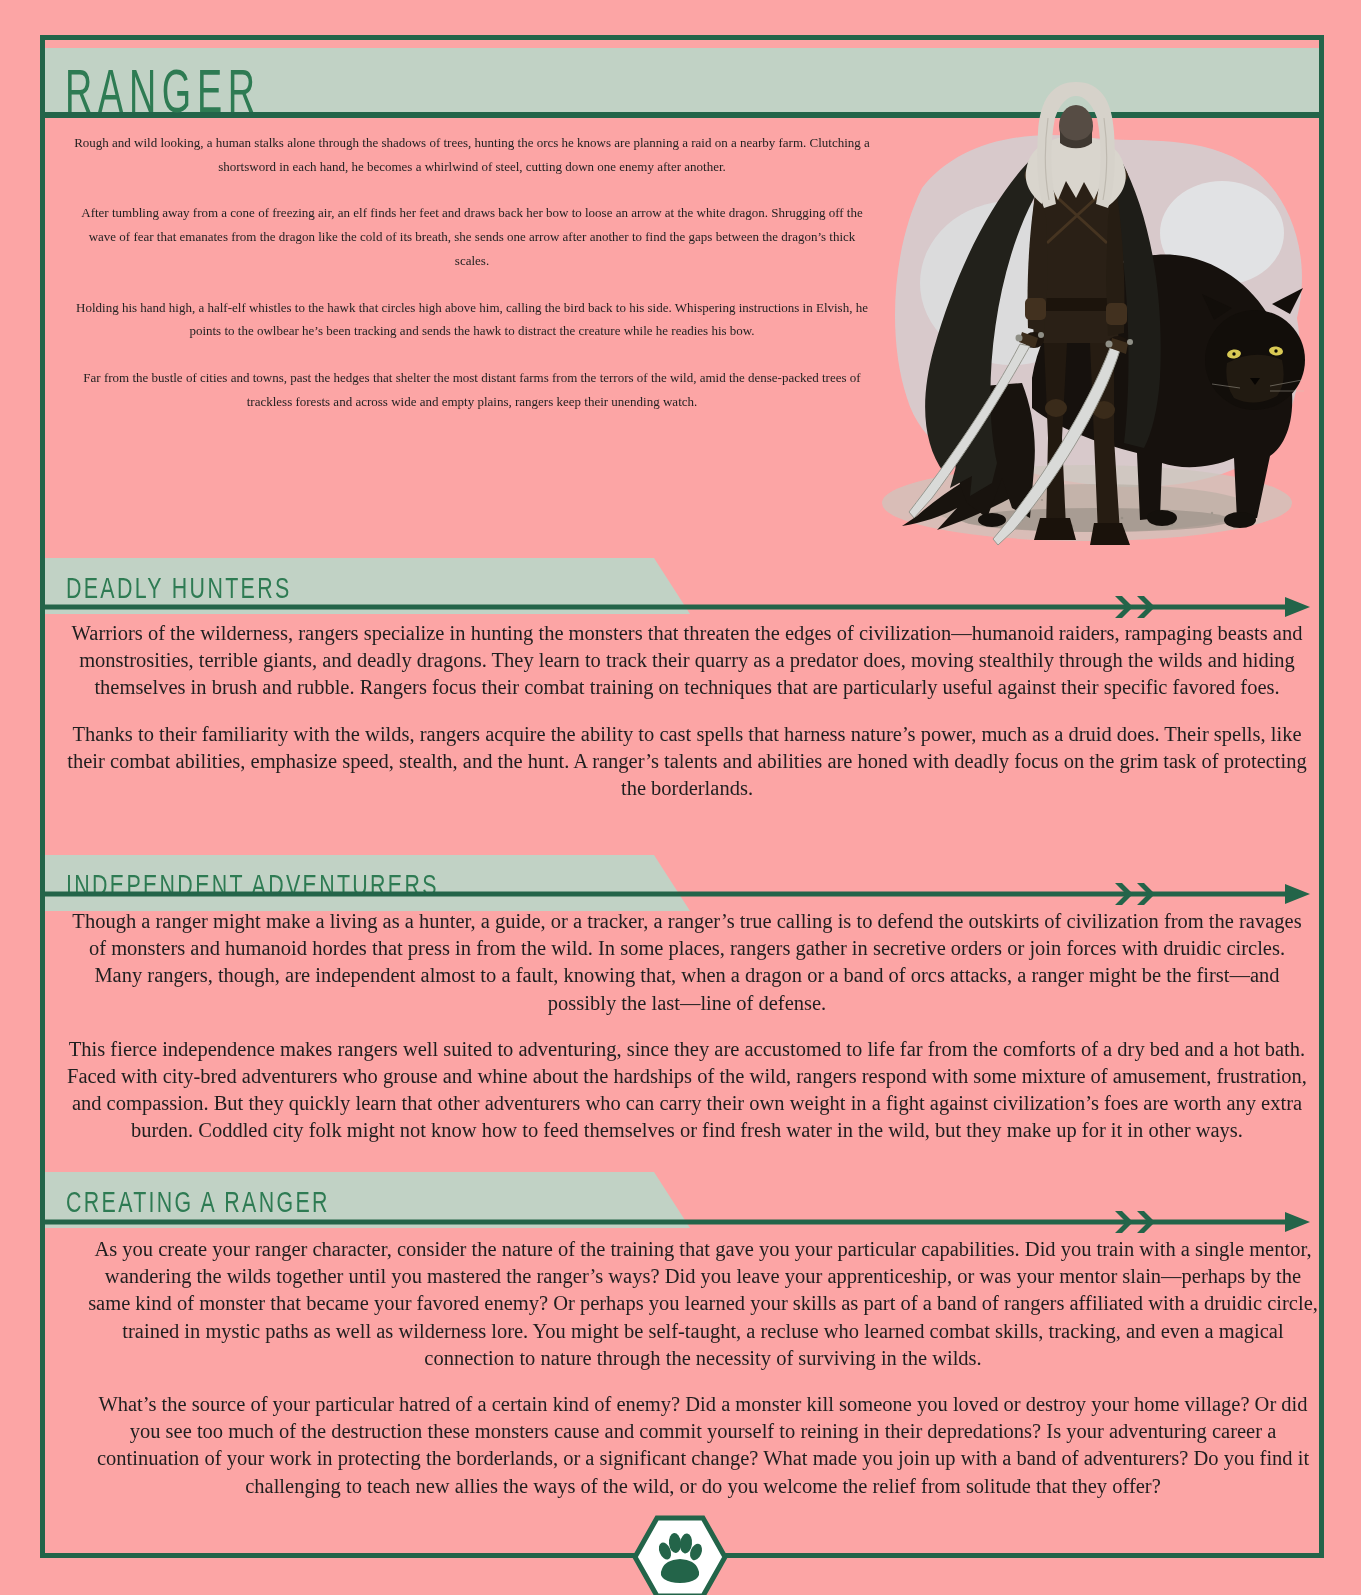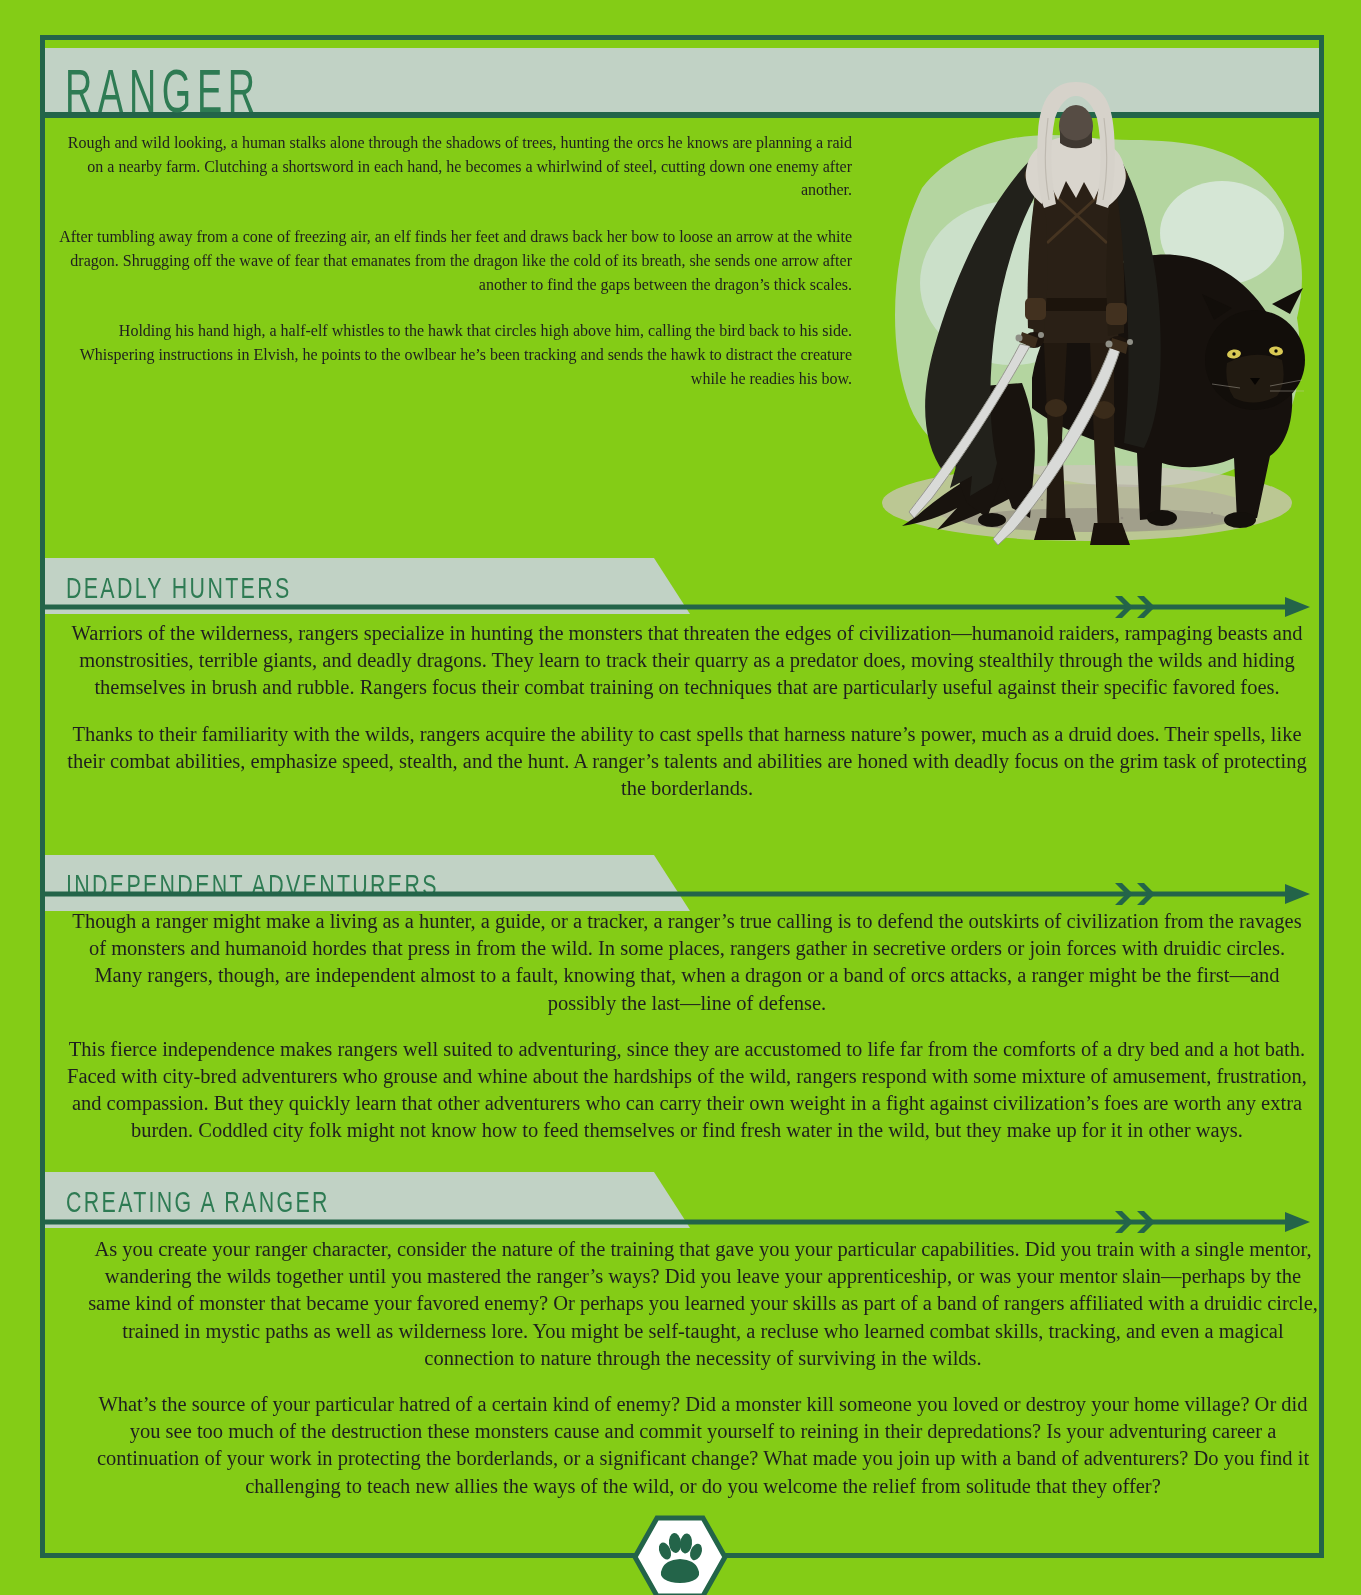--- a/index.html
+++ b/index.html
@@ -4,21 +4,21 @@
 <style>
   :root{
     --accent-dark-green:#236449;
     --banner-green:#c1d2c5;
     --heading-green:#2e7b53;
     --body-text:#1f1f1f;
   }
   *{margin:0;padding:0;box-sizing:border-box;}
   html,body{background:#ffffff;}
   .page{
-    position:relative;width:1361px;height:1595px;background:#84cc16;
+    position:relative;width:1361px;height:1595px;background:#fca5a5;
     font-family:"Liberation Serif", serif;color:var(--body-text);
     overflow:hidden;
   }
   .frame{
     position:absolute;left:40px;top:35px;width:1284px;height:1523px;
     border:5px solid var(--accent-dark-green);
     z-index:6;pointer-events:none;
   }
   .title-banner{
     position:absolute;left:45px;top:48px;width:1274px;height:70px;
@@ -28,22 +28,22 @@
   }
   .page-title{
     display:inline-block;
     font-family:"Liberation Sans", sans-serif;
     font-size:46px;font-weight:400;color:var(--heading-green);
     letter-spacing:7px;
     transform:scale(0.82,1.34);transform-origin:left top;
     margin:6px 0 0 20px;white-space:nowrap;
   }
   .intro{
-    position:absolute;left:50px;top:131px;width:802px;z-index:3;
-    font-size:16px;line-height:23.7px;text-align:right;
+    position:absolute;left:71px;top:131px;width:802px;z-index:3;
+    font-size:13px;line-height:23.7px;text-align:center;
   }
   .intro p{margin-bottom:23px;}
   .illustration{
     position:absolute;left:862px;top:48px;width:462px;height:505px;z-index:2;
   }
   .section-banner{
     position:absolute;left:45px;width:645px;height:56px;
     background:var(--banner-green);
     clip-path:polygon(0 0, 609px 0, 645px 100%, 0 100%);
     z-index:1;
@@ -165,20 +165,21 @@
         <circle cx="247" cy="296" r="3.5" fill="#8f8f86"></circle>
         <circle cx="268" cy="294" r="3" fill="#8f8f86"></circle>
       </g>
     </svg>
   </div>
 
   <div class="intro">
     <p>Rough and wild looking, a human stalks alone through the shadows of trees, hunting the orcs he knows are planning a raid on a nearby farm. Clutching a shortsword in each hand, he becomes a whirlwind of steel, cutting down one enemy after another.</p>
     <p>After tumbling away from a cone of freezing air, an elf finds her feet and draws back her bow to loose an arrow at the white dragon. Shrugging off the wave of fear that emanates from the dragon like the cold of its breath, she sends one arrow after another to find the gaps between the dragon’s thick scales.</p>
     <p>Holding his hand high, a half-elf whistles to the hawk that circles high above him, calling the bird back to his side. Whispering instructions in Elvish, he points to the owlbear he’s been tracking and sends the hawk to distract the creature while he readies his bow.</p>
+    <p>Far from the bustle of cities and towns, past the hedges that shelter the most distant farms from the terrors of the wild, amid the dense-packed trees of trackless forests and across wide and empty plains, rangers keep their unending watch.</p>
   </div>
 
   <div class="section-banner" style="top:558px;">
     <span class="section-heading">DEADLY HUNTERS</span>
   </div>
   <svg class="arrow-rule" style="top:596px;" viewBox="0 0 1268 22">
     <rect x="0" y="8.5" width="1242" height="5" fill="#236449"></rect>
     <polygon points="1070,0 1077,0 1088,11 1077,22 1070,22 1081,11" fill="#236449"></polygon>
     <polygon points="1092,0 1099,0 1110,11 1099,22 1092,22 1103,11" fill="#236449"></polygon>
     <polygon points="1240,1 1265,11 1240,21" fill="#236449"></polygon>

